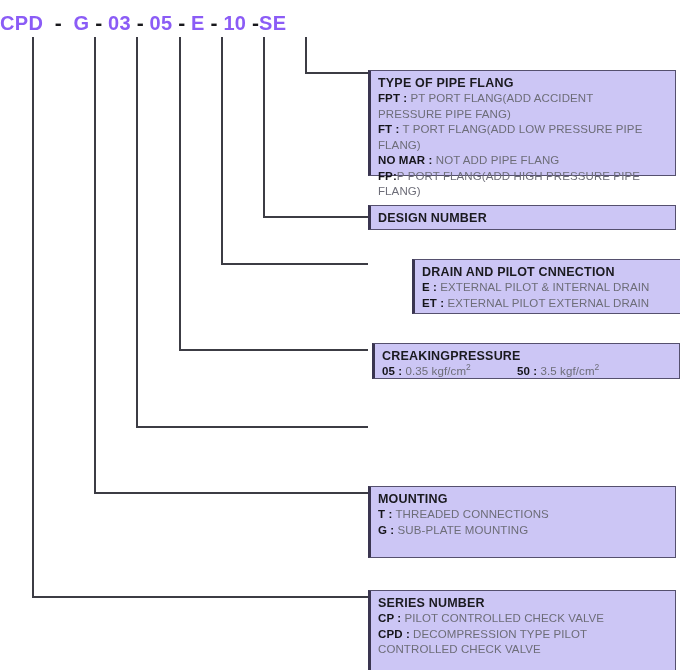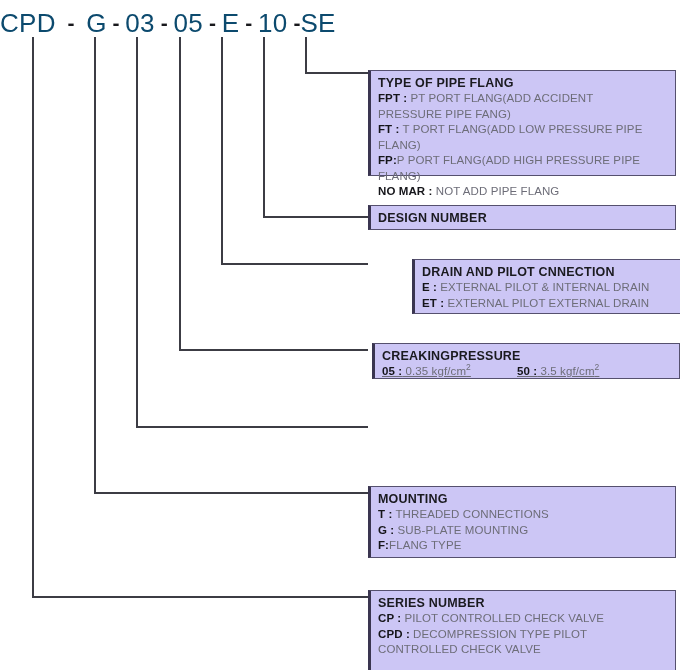--- a/index.html
+++ b/index.html
@@ -25,23 +25,23 @@
     position: absolute;
     left: 0;
     top: 8px;
     width: 360px;
     height: 30px;
     display: flex;
     align-items: center;
     white-space: pre;
   }
   #code-line .seg {
-    font-size: 26px;
-    font-weight: normal;
-    color: #0c4a6e;
+    font-size: 20px;
+    font-weight: bold;
+    color: #8b5cf6;
     letter-spacing: 0.3px;
   }
   #code-line .dash {
     font-size: 21px;
     font-weight: bold;
     color: #18181c;
   }
   
   #leaders {
     position: absolute;
@@ -75,21 +75,20 @@
     color: #15151a;
     font-weight: bold;
   }
   .callout .row sup {
     font-size: 8.5px;
     vertical-align: super;
     line-height: 0;
   }
   .two-col {
     display: flex;
-    text-decoration: underline;
   }
   .two-col .c1 { width: 135px; flex: none; }
 </style>
 </head>
 <body>
 
 <div id="diagram">
 
   <div id="code-line">
     <span class="seg">CPD</span>
@@ -123,22 +122,22 @@
       <path d="M95,37 L95,493 L368,493"></path>
 
       <path d="M33,37 L33,597 L368,597"></path>
     </g>
   </svg>
 
   <div class="callout" style="left:368px; top:70px; width:308px; height:106px;">
     <div class="title">TYPE OF PIPE FLANG</div>
     <div class="row"><b>FPT :</b><span> PT PORT FLANG(ADD ACCIDENT PRESSURE PIPE FANG)</span></div>
     <div class="row"><b>FT :</b><span> T PORT FLANG(ADD LOW PRESSURE PIPE FLANG)</span></div>
+    <div class="row"><b>NO MAR :</b><span> NOT ADD PIPE FLANG</span></div>
     <div class="row"><b>FP:</b><span>P PORT FLANG(ADD HIGH PRESSURE PIPE FLANG)</span></div>
-    <div class="row"><b>NO MAR :</b><span> NOT ADD PIPE FLANG</span></div>
   </div>
 
   <div class="callout" style="left:368px; top:205px; width:308px; height:25px;">
     <div class="title">DESIGN NUMBER</div>
   </div>
 
   <div class="callout" style="left:368px; top:259px; width:308px; height:55px;margin-left:44px;">
     <div class="title">DRAIN AND PILOT CNNECTION</div>
     <div class="row"><b>E :</b><span> EXTERNAL PILOT &amp; INTERNAL DRAIN</span></div>
     <div class="row"><b>ET :</b><span> EXTERNAL PILOT EXTERNAL DRAIN</span></div>
@@ -150,21 +149,20 @@
       <span class="c1"><b>05 :</b><span> 0.35 kgf/cm</span><sup>2</sup></span>
       <span><b>50 :</b><span> 3.5 kgf/cm</span><sup>2</sup></span>
     </div>
   </div>
 
 
   <div class="callout" style="left:368px; top:486px; width:308px; height:72px;">
     <div class="title">MOUNTING</div>
     <div class="row"><b>T :</b><span> THREADED CONNECTIONS</span></div>
     <div class="row"><b>G :</b><span> SUB-PLATE MOUNTING</span></div>
-    <div class="row"><b>F:</b><span>FLANG TYPE</span></div>
   </div>
 
   <div class="callout" style="left:368px; top:590px; width:308px; height:88px;">
     <div class="title">SERIES NUMBER</div>
     <div class="row"><b>CP :</b><span> PILOT CONTROLLED CHECK VALVE</span></div>
     <div class="row"><b>CPD :</b><span> DECOMPRESSION TYPE PILOT CONTROLLED CHECK VALVE</span></div>
   </div>
 
 </div>
 

